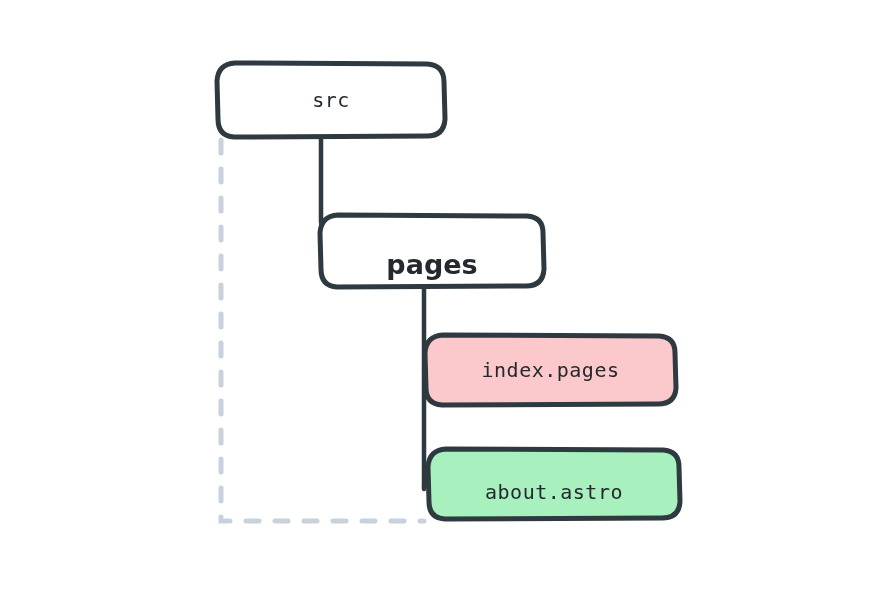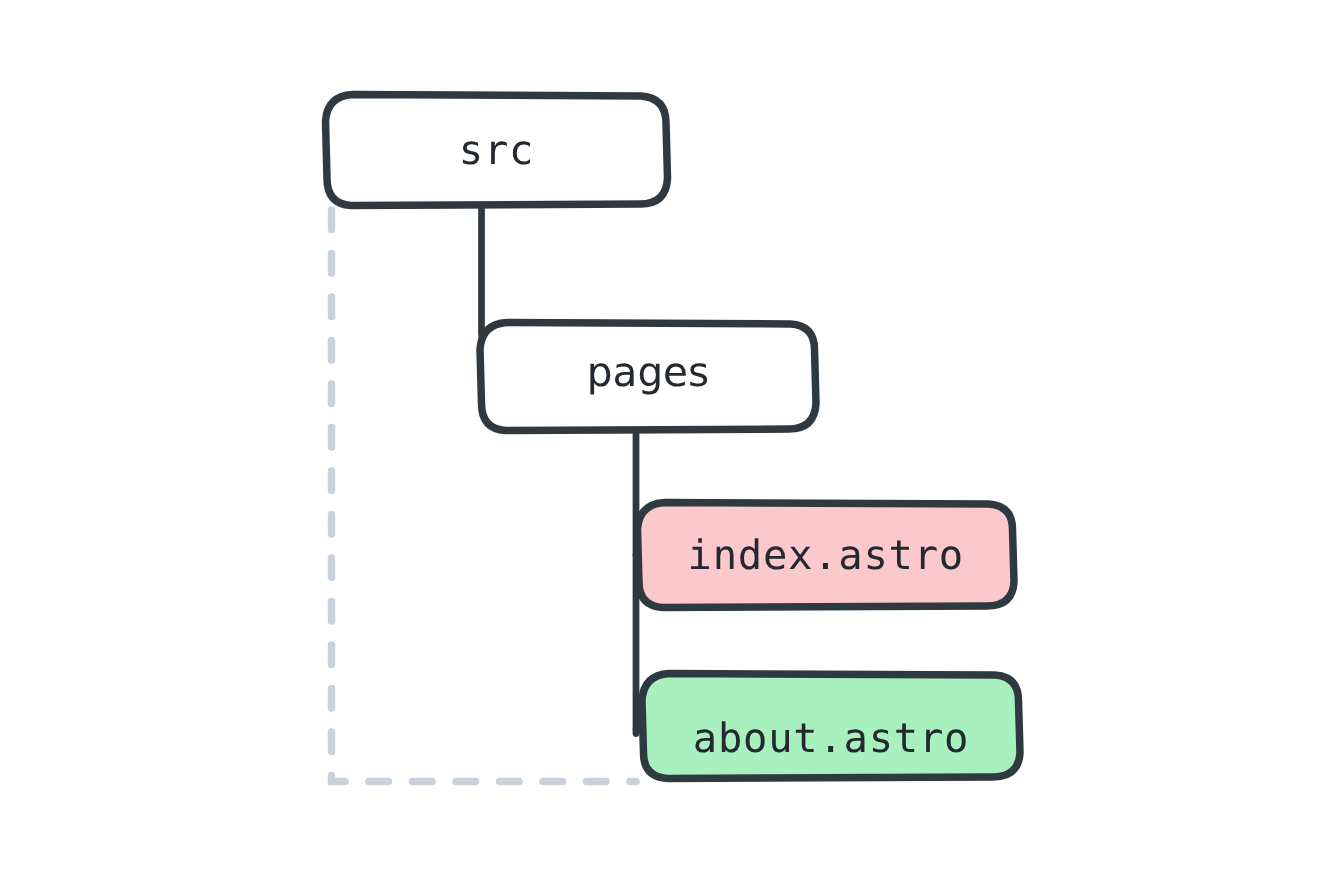--- a/index.html
+++ b/index.html
@@ -30,21 +30,21 @@
     position: absolute;
     display: flex;
     align-items: center;
     justify-content: center;
     pointer-events: none;
     color: #23292e;
     white-space: nowrap;
   }
   .label-mono {
     font-family: "DejaVu Sans Mono", "Liberation Mono", monospace;
-    font-size: 27px;
+    font-size: 20px;
     letter-spacing: 0.5px;
     text-align: right;
   }
   .label-sans {
     font-family: "DejaVu Sans", "Liberation Sans", sans-serif;
     font-size: 27px;
     letter-spacing: 0px;
   }
 </style>
 </head>
@@ -100,19 +100,19 @@
              L 680 502
              Q 679 518 662 518
              L 445 519
              Q 429 518 429 502
              L 428 467
              Q 429 450 446 449 Z" fill="#a8f0be" stroke="#2f3a40" stroke-width="5" stroke-linejoin="round"></path>
   </svg>
 
   <div class="node-label label-mono" style="left:217px; top:62px; width:228px; height:76px;">src</div>
 
-  <div class="node-label label-sans" style="left:320px; top:214px; width:224px; height:69px;">pages</div>
+  <div class="node-label label-sans" style="left:320px; top:230px; width:224px; height:69px;font-weight:bold;">pages</div>
 
-  <div class="node-label label-mono" style="left:425px; top:334px; width:251px; height:72px;">index.astro</div>
+  <div class="node-label label-mono" style="left:425px; top:334px; width:251px; height:72px;">index.pages</div>
 
   <div class="node-label label-mono" style="left:428px; top:448px; width:252px; height:88px;">about.astro</div>
 
 </div>
 
 </body></html>

